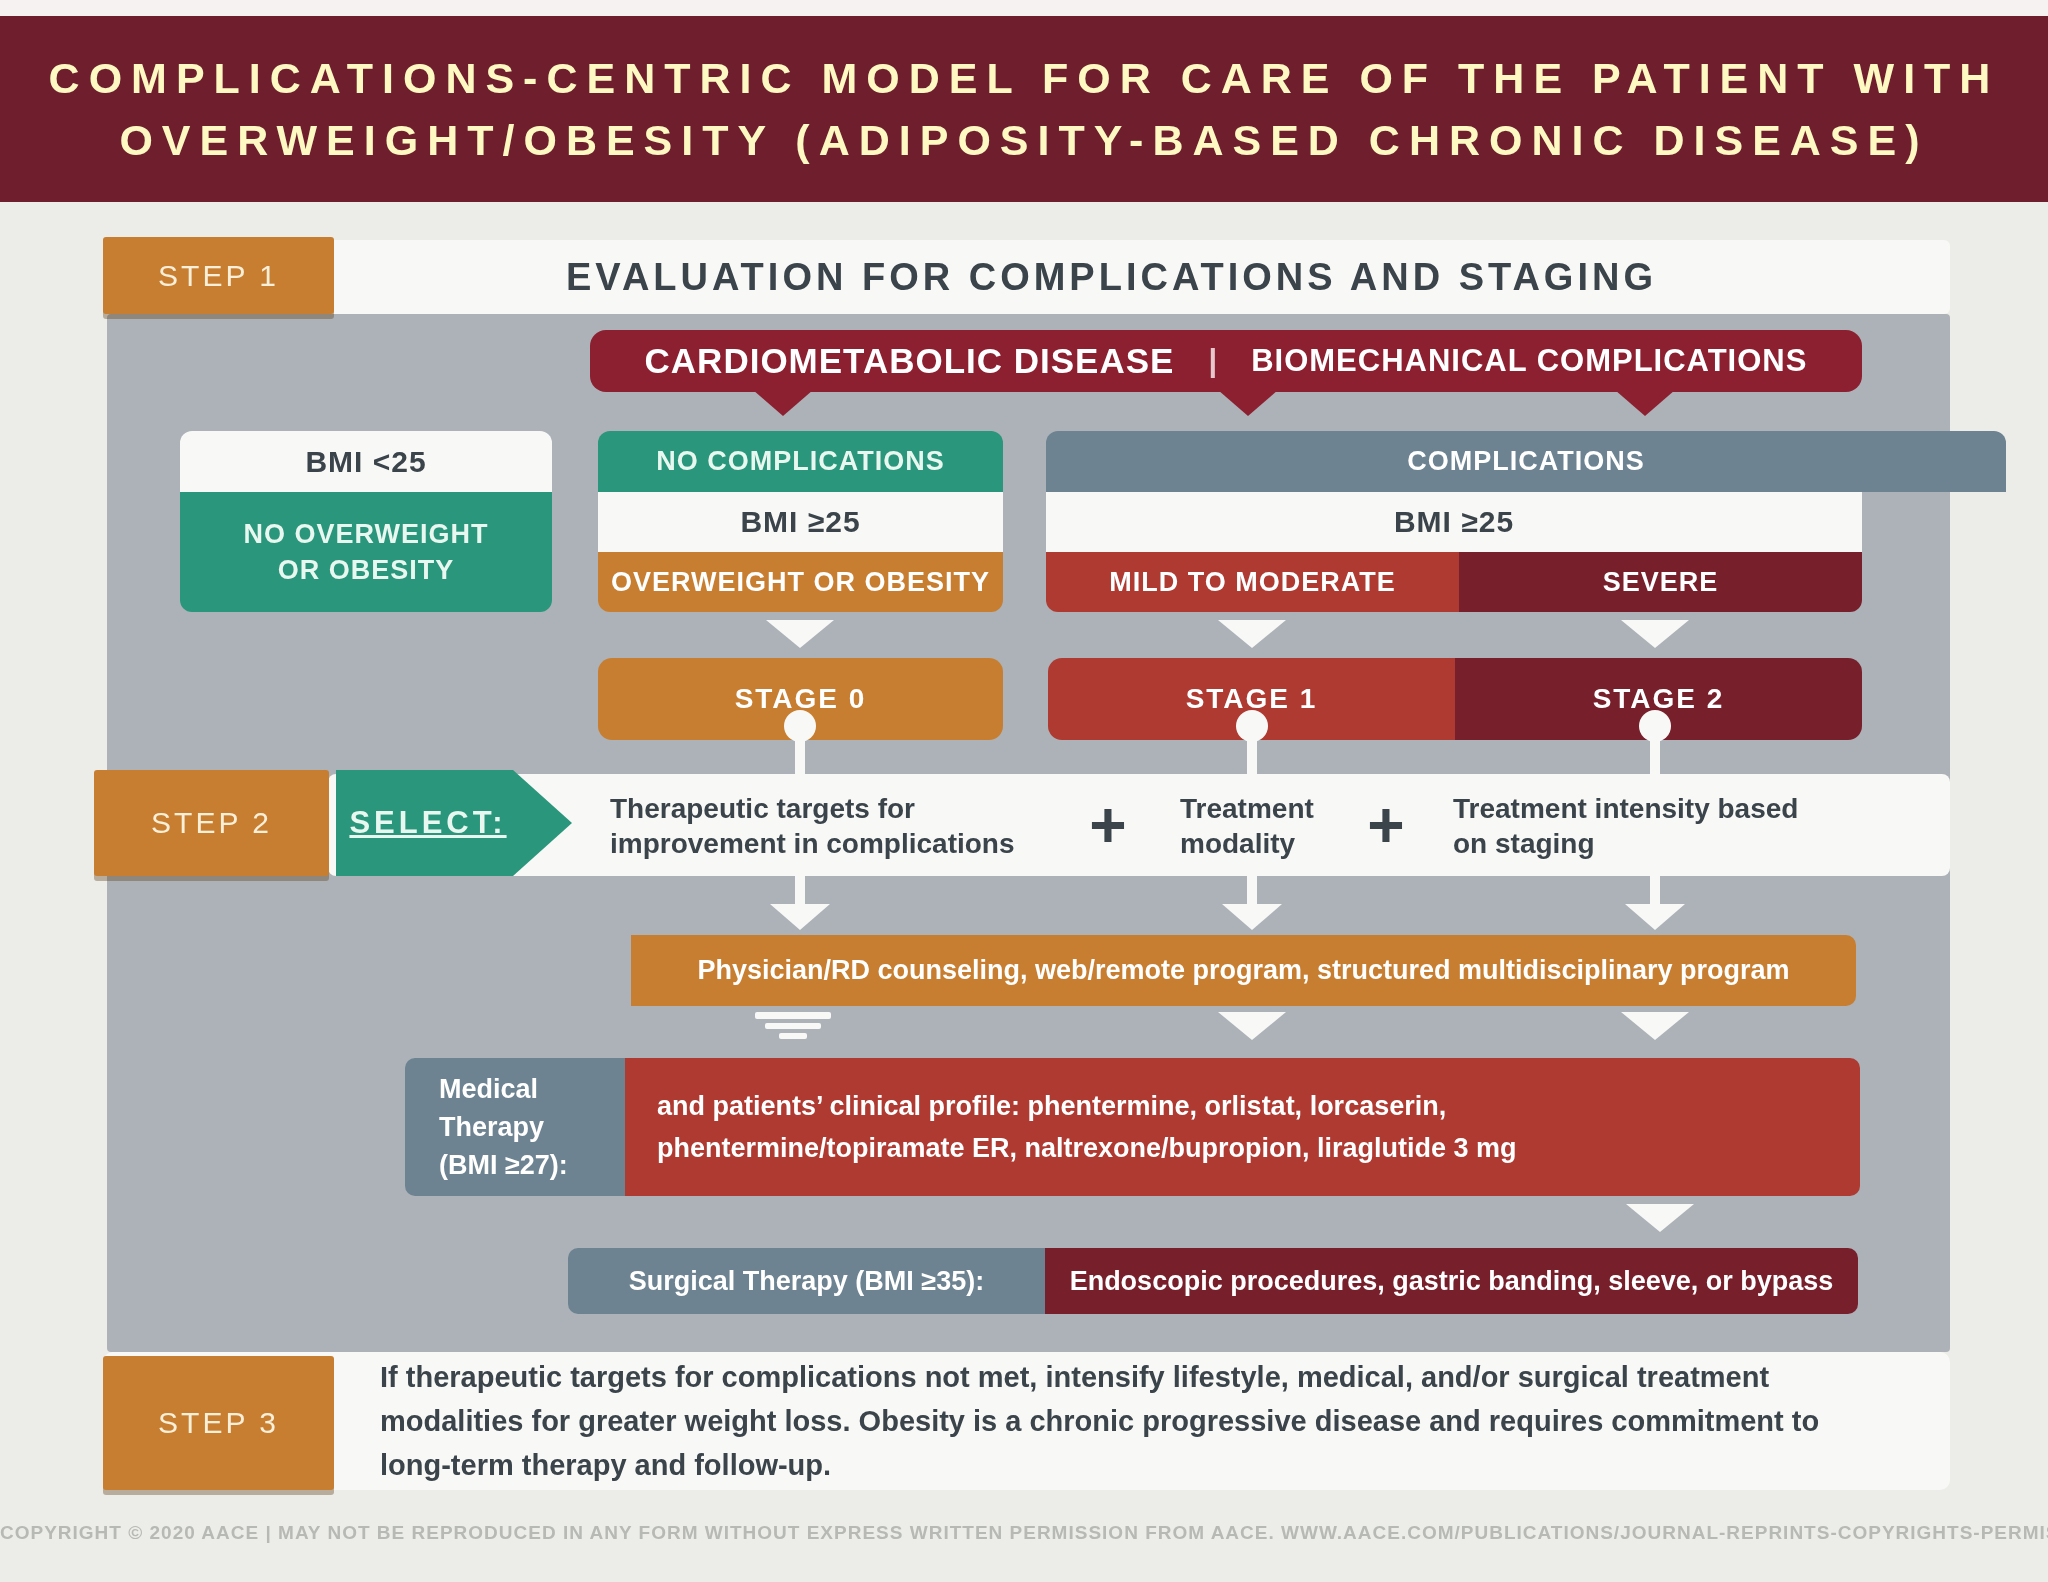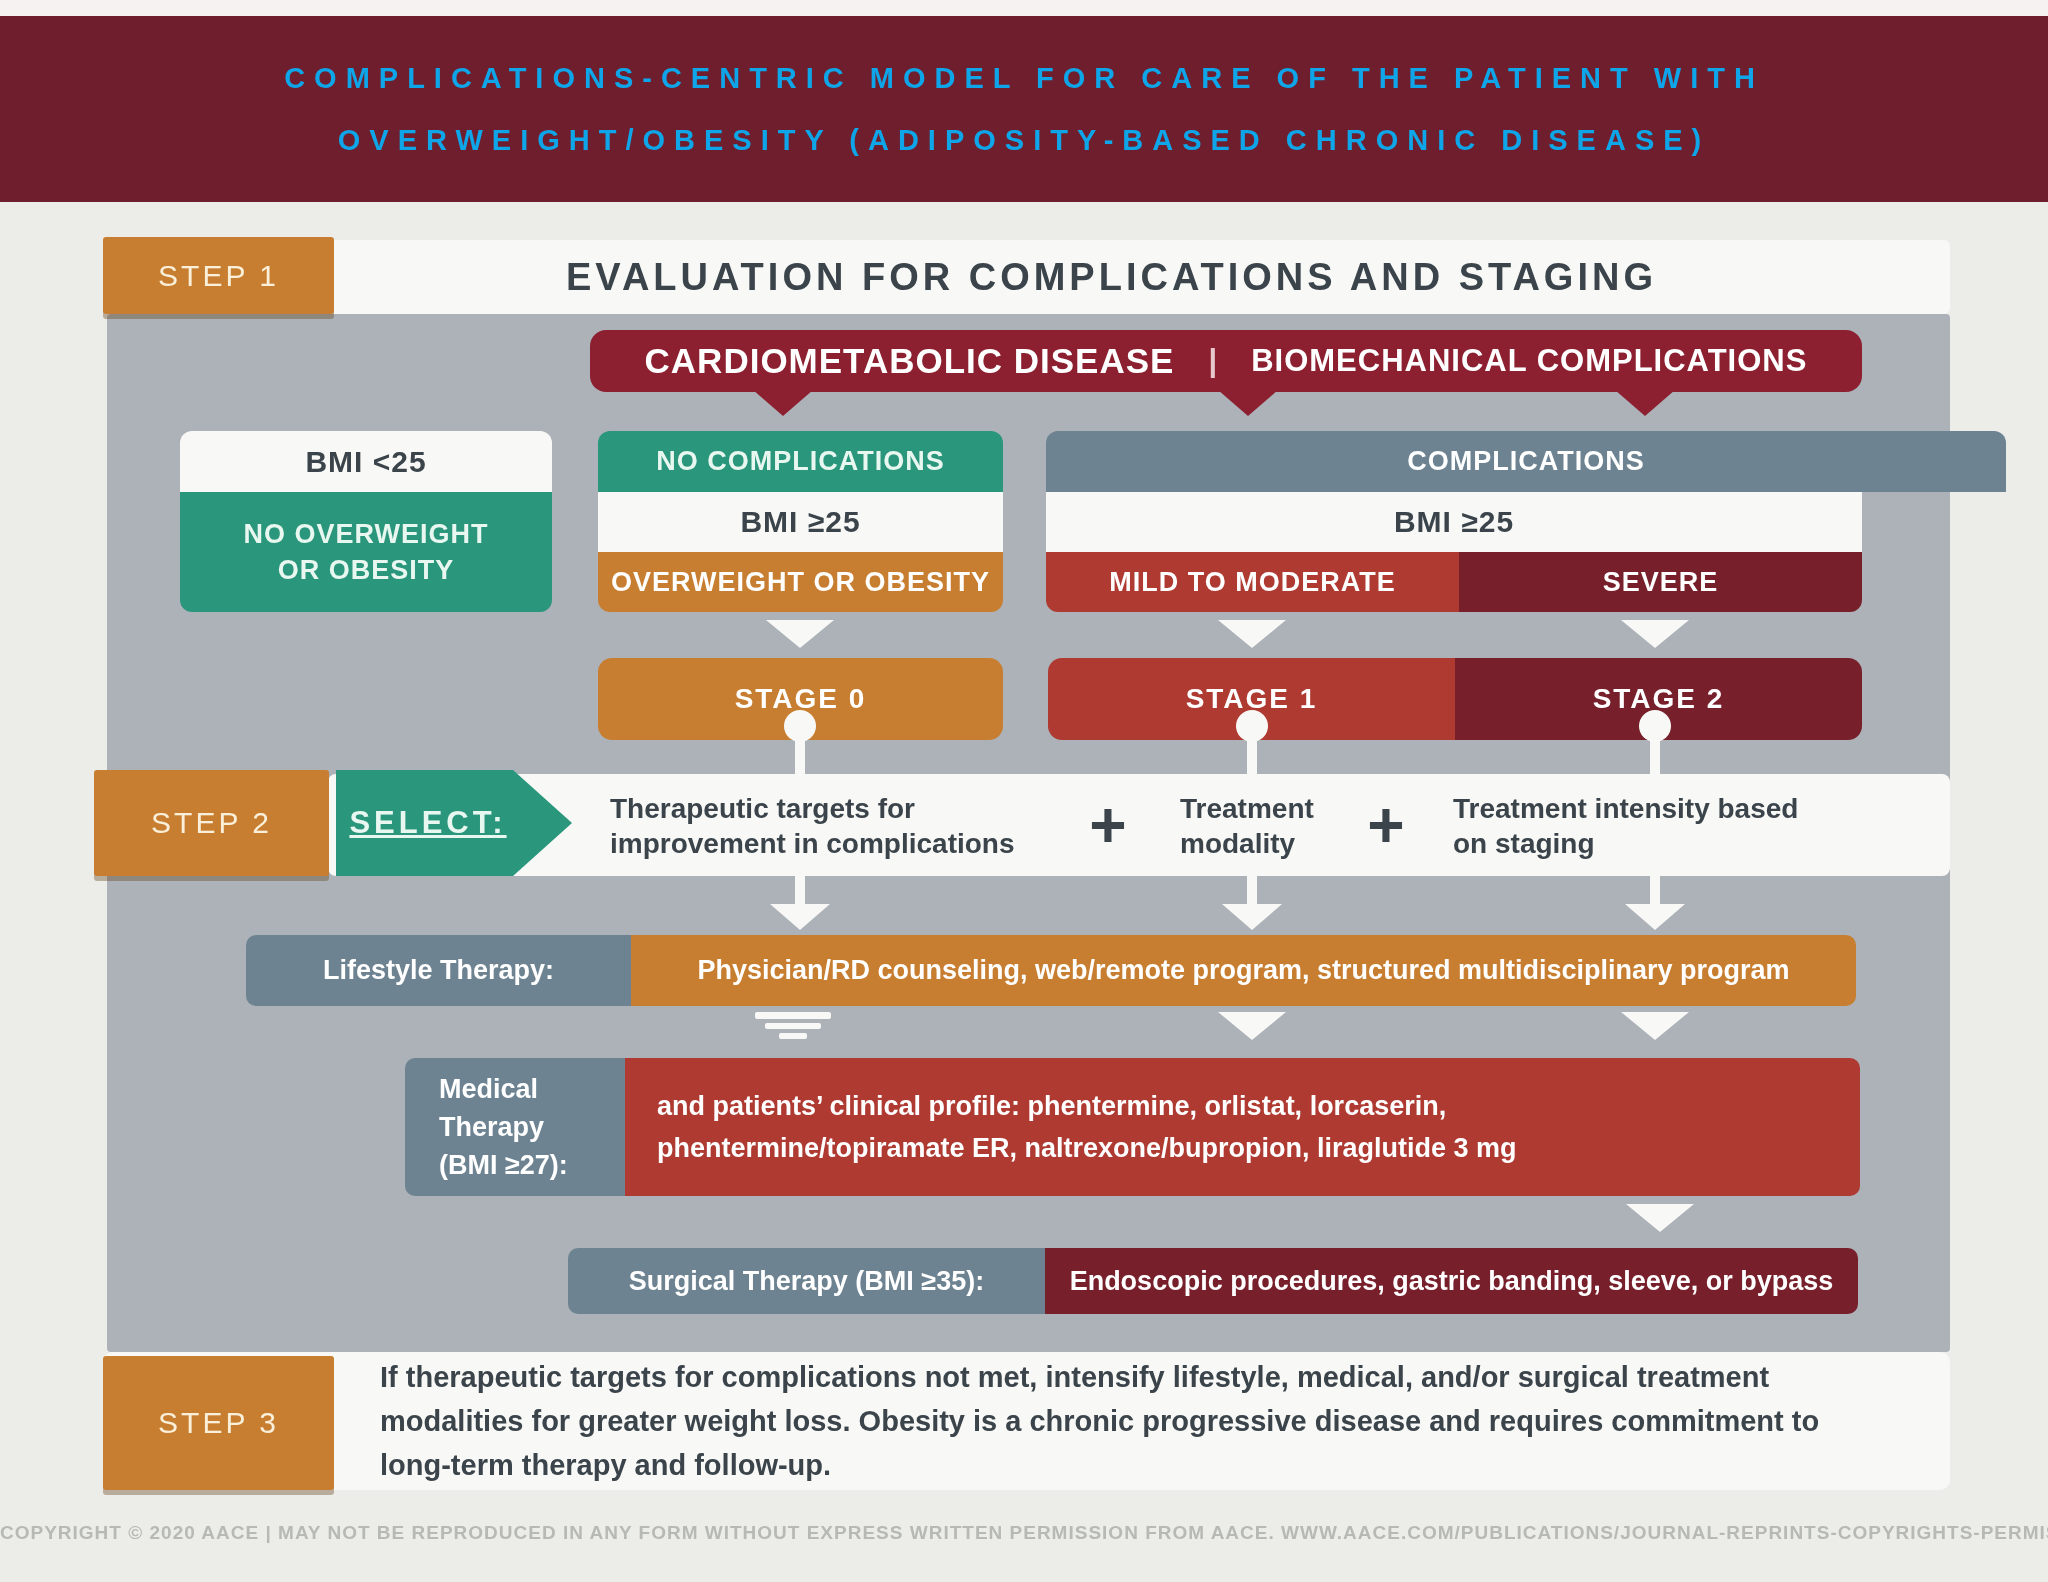--- a/index.html
+++ b/index.html
@@ -12,21 +12,21 @@
   .bg-slate{background:#6d8391;}
   .bg-brick{background:#ae3a32;}
   .bg-dmaroon{background:#77202c;}
   .bg-band{background:#f8f9f6;}
   .tw{color:#ffffff;font-weight:bold;}
   .tmint{color:#e8f7f0;font-weight:bold;}
   .tdark{color:#3b444b;font-weight:bold;}
   .tcream{color:#faf0da;font-weight:normal;text-align:right;}
   .title-band{left:0;top:16px;width:2048px;height:186px;background:#6e1e2c;
     display:flex;flex-direction:column;align-items:center;justify-content:center;}
-  .title-line{color:#0ea5e9;font-weight:bold;font-size:29px;letter-spacing:9px;line-height:62px;text-align:right;white-space:nowrap;}
+  .title-line{color:#fef9c3;font-weight:bold;font-size:43px;letter-spacing:9px;line-height:62px;text-align:right;white-space:nowrap;}
   .stepbox{border-radius:3px;box-shadow:0 5px 0 rgba(90,55,15,.35);}
   .steplabel{font-size:30px;letter-spacing:3px;}
   .tail{width:0;height:0;border-left:30px solid transparent;border-right:30px solid transparent;border-top:26px solid #8c2031;}
   .tri{width:0;height:0;border-left:34px solid transparent;border-right:34px solid transparent;border-top:28px solid #f8f9f6;}
   .tri-sm{width:0;height:0;border-left:30px solid transparent;border-right:30px solid transparent;border-top:26px solid #f8f9f6;}
   .vline{width:10px;background:#f8f9f6;}
   .circ{width:32px;height:32px;border-radius:50%;background:#f8f9f6;}
   .cardtxt{font-size:27px;letter-spacing:1px;}
   .bmitxt{font-size:30px;letter-spacing:1px;}
   .stagetxt{font-size:28px;letter-spacing:2px;}
@@ -144,23 +144,20 @@
     <div class="tdark s2txt">on staging</div>
   </div>
 
   <div class="abs vline" style="left:795px;top:876px;height:30px;"></div>
   <div class="abs vline" style="left:1247px;top:876px;height:30px;"></div>
   <div class="abs vline" style="left:1650px;top:876px;height:30px;"></div>
   <div class="abs tri-sm" style="left:770px;top:904px;"></div>
   <div class="abs tri-sm" style="left:1222px;top:904px;"></div>
   <div class="abs tri-sm" style="left:1625px;top:904px;"></div>
 
-  <div class="abs bg-slate flexc" style="left:246px;top:935px;width:385px;height:71px;border-radius:10px 0 0 10px;">
-    <span class="tw thtxt">Lifestyle Therapy:</span>
-  </div>
   <div class="abs bg-orange flexc" style="left:631px;top:935px;width:1225px;height:71px;border-radius:0 10px 10px 0;">
     <span class="tw thtxt">Physician/RD counseling, web/remote program, structured multidisciplinary program</span>
   </div>
 
   <div class="abs flatbar" style="left:755px;top:1012px;width:76px;height:7px;"></div>
   <div class="abs flatbar" style="left:765px;top:1023px;width:56px;height:6px;"></div>
   <div class="abs flatbar" style="left:779px;top:1033px;width:28px;height:6px;"></div>
   <div class="abs tri" style="left:1218px;top:1012px;"></div>
   <div class="abs tri" style="left:1621px;top:1012px;"></div>
 

